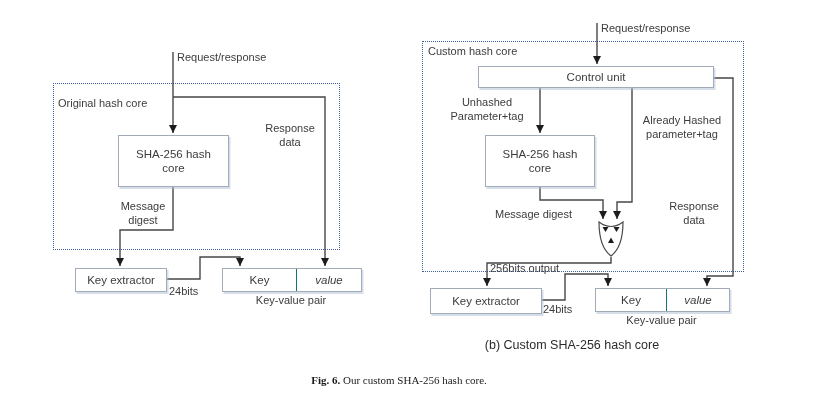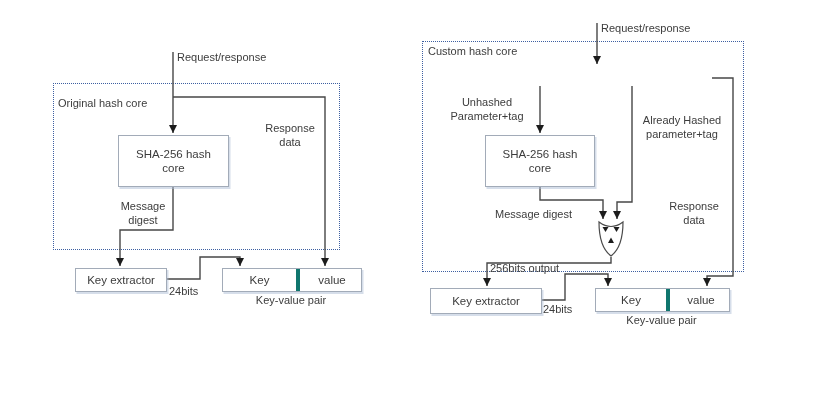--- a/index.html
+++ b/index.html
@@ -16,21 +16,21 @@
     box-shadow:1.5px 2px 0 rgba(173,190,214,.5);
     display:flex;align-items:center;justify-content:center;text-align:center;
     font-size:11.5px;line-height:1.25;z-index:2;white-space:pre-line;
   }
   .kvbox{
     position:absolute;background:#fff;border:1px solid #a2abb8;
     box-shadow:1.5px 2px 0 rgba(173,190,214,.5);
     display:flex;z-index:2;font-size:11.5px;justify-content:space-between;
   }
   .kvcell{display:flex;align-items:center;justify-content:center;flex:0 0 auto;}
-  .kvcell + .kvcell{border-left:4px solid #0f766e;}
+  .kvcell + .kvcell{border-left:1px solid #0f766e;font-style:italic;}
   .lbl{
     position:absolute;font-size:11px;line-height:1.3;z-index:3;white-space:pre-line;
   }
   .center{text-align:center;}
   .caption{
     position:absolute;font-size:12.5px;color:#2b2b2b;text-align:center;z-index:3;
   }
   .figcap{
     position:absolute;font-family:"Liberation Serif",serif;font-size:11px;color:#1a1a1a;
     text-align:center;z-index:3;
@@ -92,20 +92,21 @@
   <div class="kvbox" style="left:222px;top:268px;width:138px;height:22px;">
     <div class="kvcell" style="width:73px;">Key</div>
     <div class="kvcell" style="width:64px;">value</div>
   </div>
   <div class="lbl center" style="left:222px;top:293px;width:138px;">Key-value pair</div>
 
 
   <div class="lbl" style="left:601px;top:21px;">Request/response</div>
   <div class="lbl" style="left:428px;top:44px;">Custom hash core</div>
 
+  <div class="wbox" style="left:478px;top:66px;width:234px;height:20px;">Control unit</div>
 
   <div class="lbl center" style="left:630px;top:113px;width:104px;">Already Hashed
 parameter+tag</div>
   <div class="lbl center" style="left:437px;top:95px;width:100px;">Unhashed
 Parameter+tag</div>
 
   <div class="wbox" style="left:485px;top:135px;width:108px;height:50px;">SHA-256 hash
 core</div>
 
   <div class="lbl" style="left:495px;top:207px;">Message digest</div>
@@ -115,15 +116,20 @@
 
   <div class="wbox" style="left:430px;top:288px;width:110px;height:24px;">Key extractor</div>
   <div class="lbl" style="left:543px;top:302px;">24bits</div>
 
   <div class="kvbox" style="left:595px;top:288px;width:133px;height:22px;">
     <div class="kvcell" style="width:70px;">Key</div>
     <div class="kvcell" style="width:62px;">value</div>
   </div>
   <div class="lbl center" style="left:595px;top:313px;width:133px;">Key-value pair</div>
 
+  <div class="caption" style="left:462px;top:338px;width:220px;">(b) Custom SHA-256 hash core</div>
 
+  <div class="figcap" style="left:249px;top:374px;width:300px;">
+    <span class="b">Fig. 6.</span>
+    <span>Our custom SHA-256 hash core.</span>
+  </div>
 
 </div>
 
 </body></html>

